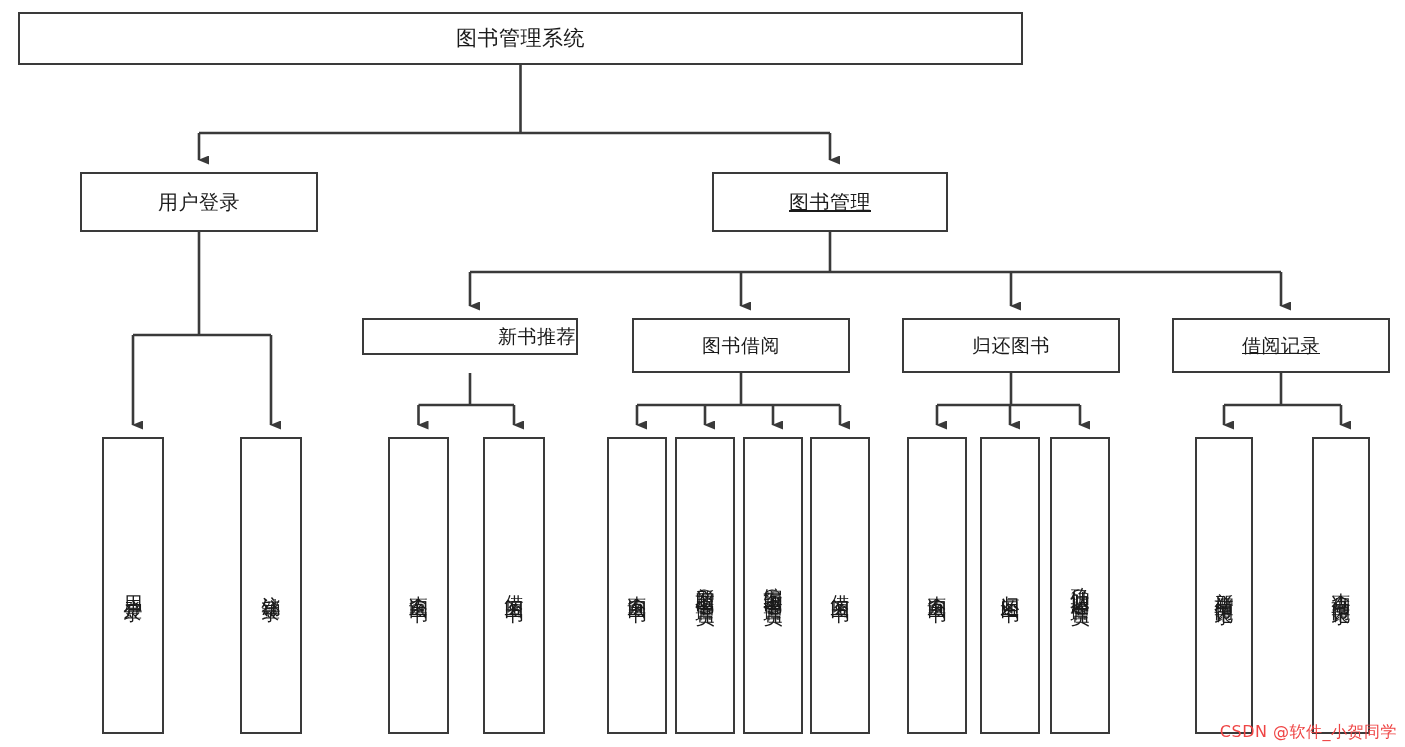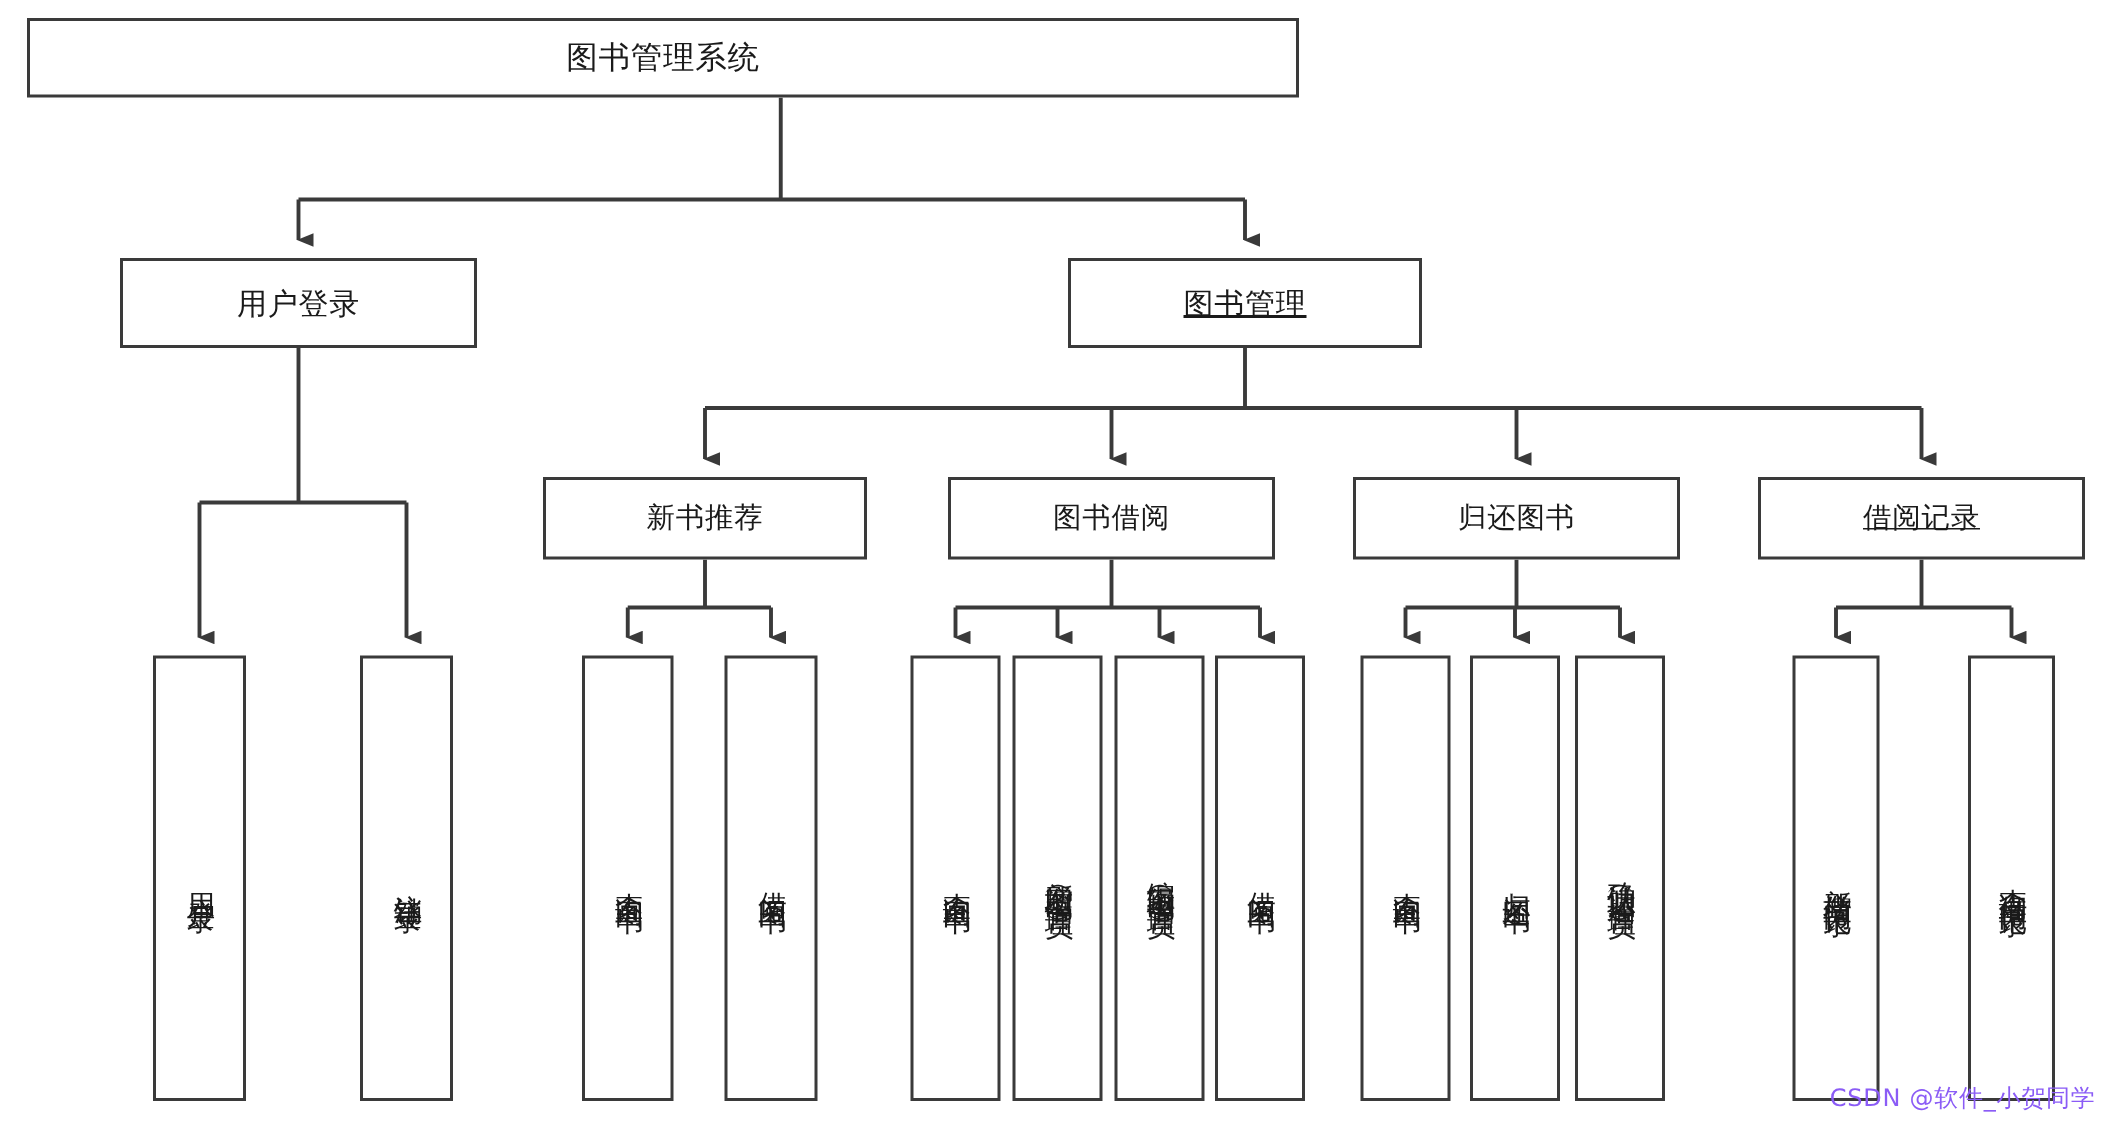--- a/index.html
+++ b/index.html
@@ -59,21 +59,21 @@
     text-orientation: upright;
     letter-spacing: 3px;
     line-height: 1.05;
     white-space: nowrap;
   }
   #watermark {
     position: absolute;
     right: 8px;
     bottom: 4px;
     font-size: 16px;
-    color: #8b5cf6;
+    color: #ef4444;
     letter-spacing: 0.5px;
     user-select: none;
   }
 </style>
 </head>
 <body>
 
 <div id="diagram-root">
 
   <svg id="edge-layer" viewBox="0 0 1405 747" width="1405" height="747" xmlns="http://www.w3.org/2000/svg">
@@ -113,30 +113,30 @@
         <path d="M 1010 405 L 1010 425" marker-end="url(#arrowhead)"></path>
         <path d="M 1080 405 L 1080 425" marker-end="url(#arrowhead)"></path>
         <path d="M 1281 373 L 1281 405"></path>
         <path d="M 1224 405 L 1341 405"></path>
         <path d="M 1224 405 L 1224 425" marker-end="url(#arrowhead)"></path>
         <path d="M 1341 405 L 1341 425" marker-end="url(#arrowhead)"></path>
       </g>
   </svg>
 
   <div id="nodes-layer">
-      <div class="node level-0" style="left: 18px; top: 12px; width: 848px; height: 53px;">
+      <div class="node level-0" style="left: 18px; top: 12px; width: 1005px; height: 53px;">
         <span class="label">图书管理系统</span>
       </div>
       <div class="node level-1" style="left: 80px; top: 172px; width: 238px; height: 60px;">
         <span class="label">用户登录</span>
       </div>
       <div class="node level-1" style="left: 712px; top: 172px; width: 236px; height: 60px; text-decoration: underline;">
         <span class="label">图书管理</span>
       </div>
-      <div class="node level-2" style="left: 362px; top: 318px; width: 216px; height: 55px;">
+      <div class="node level-2" style="left: 362px; top: 318px; width: 216px; height: 37px; justify-content: flex-end;">
         <span class="label">新书推荐</span>
       </div>
       <div class="node level-2" style="left: 632px; top: 318px; width: 218px; height: 55px;">
         <span class="label">图书借阅</span>
       </div>
       <div class="node level-2" style="left: 902px; top: 318px; width: 218px; height: 55px;">
         <span class="label">归还图书</span>
       </div>
       <div class="node level-2" style="left: 1172px; top: 318px; width: 218px; height: 55px; text-decoration: underline;">
         <span class="label">借阅记录</span>

